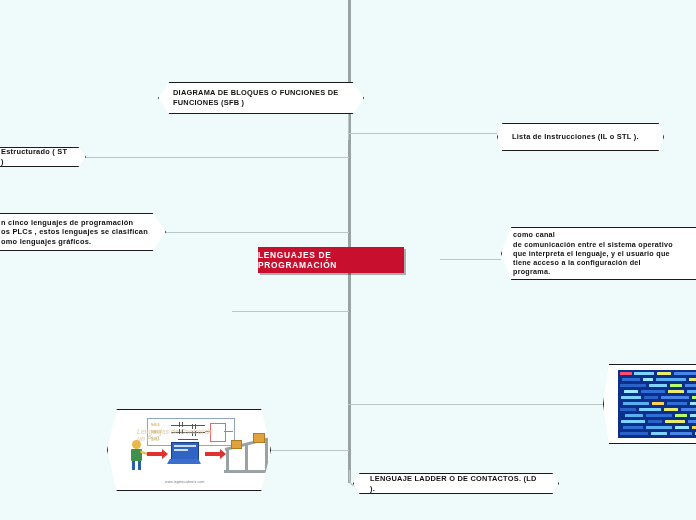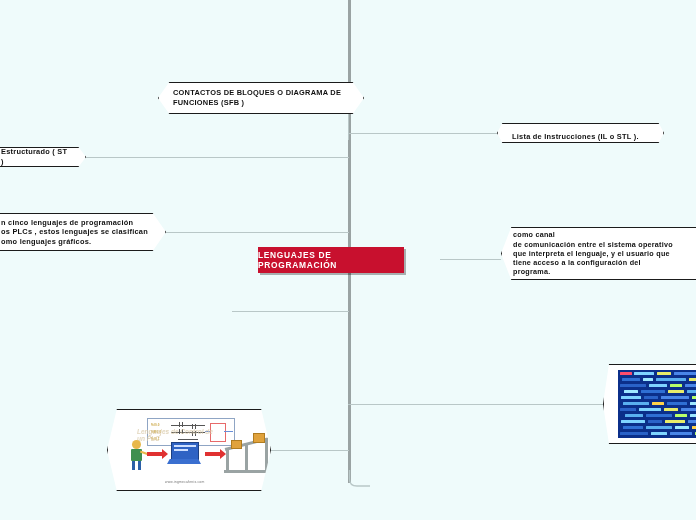--- a/index.html
+++ b/index.html
@@ -145,25 +145,25 @@
 
   <div class="hline" style="left:440px;top:259px;width:61px;"></div>
 
   <div class="hline" style="left:348px;top:404px;width:256px;"></div>
 
   <div id="central" style="left:258px;top:247px;width:146px;height:26px;">
     <span class="txt">LENGUAJES DE PROGRAMACIÓN</span>
   </div>
 
   <div class="hexnode wide-clip" style="left:158px;top:82px;width:206px;height:32px;">
-    <span class="txt">CONTACTOS DE BLOQUES O DIAGRAMA DE
+    <span class="txt">DIAGRAMA DE BLOQUES O FUNCIONES DE
 FUNCIONES (SFB )</span>
   </div>
 
-  <div class="hexnode" style="left:497px;top:123px;width:167px;height:20px;align-items:flex-end;">
+  <div class="hexnode" style="left:497px;top:123px;width:167px;height:28px;">
     <span class="txt">Lista de Instrucciones (IL o STL ).</span>
   </div>
 
   <div class="hexnode clip-left" style="left:-22px;top:147px;width:108px;height:20px;">
     <span class="txt" style="padding-left:22px;">Estructurado ( ST )</span>
   </div>
 
   <div class="hexnode clip-left" style="left:-24px;top:213px;width:190px;height:38px;">
     <span class="txt" style="padding-left:24px;">n cinco lenguajes de programación
 os PLCs , estos lenguajes se clasifican
@@ -172,20 +172,23 @@
 
   <div class="hexnode clip-right plain" style="left:501px;top:227px;width:206px;height:53px;">
     <span class="txt" style="font-weight:bold;font-size:7.2px;line-height:9.2px;padding:0 11px;">como canal
 de comunicación entre el sistema operativo
 que interpreta el lenguaje, y el usuario que
 tiene acceso a la configuración del
 programa.</span>
   </div>
 
 
+  <div class="hexnode" style="left:353px;top:473px;width:206px;height:21px;">
+    <span class="txt" style="padding:0 16px;">LENGUAJE LADDER O DE CONTACTOS. (LD ).</span>
+  </div>
 
   <div class="imgnode" style="left:107px;top:409px;width:164px;height:82px;">
     <div class="inner">
       <div class="plc-art">
 
         <div class="ladder-box">
           <div class="lad-lbl" style="left:3px;top:4px;">%I0.0</div>
           <div class="lad-lbl" style="left:3px;top:11px;">%M0.0</div>
           <div class="lad-lbl" style="left:3px;top:18px;">%I0.1</div>
 

